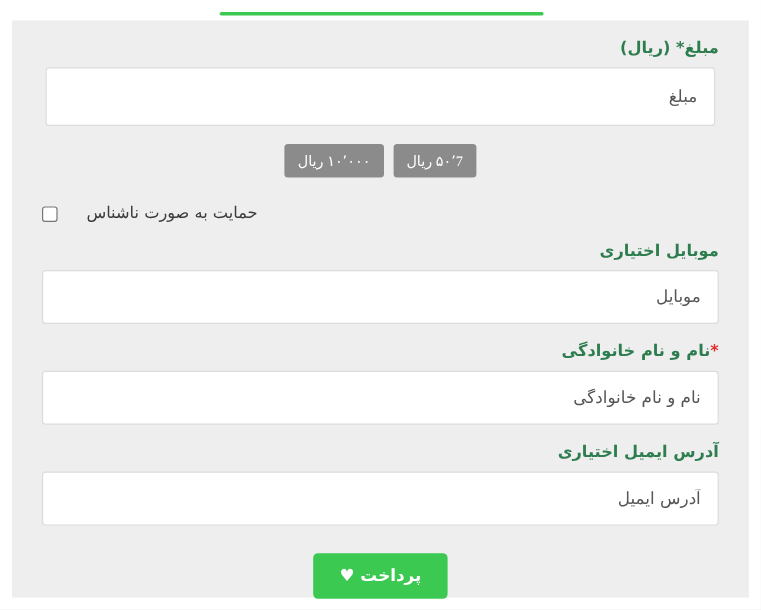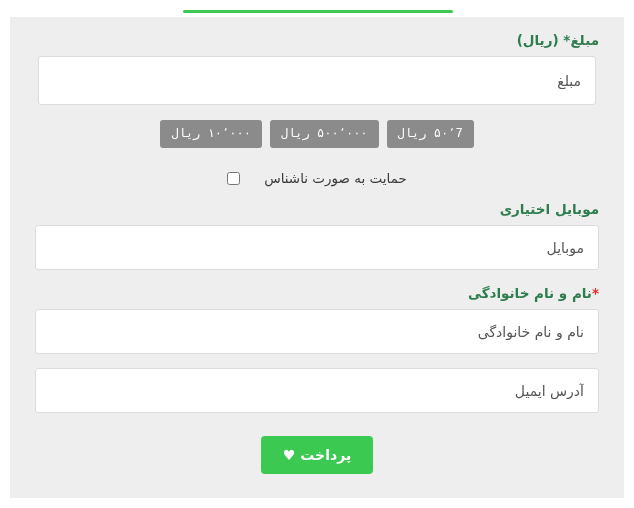--- a/index.html
+++ b/index.html
@@ -99,28 +99,28 @@
     margin-top: 15px;
   }
   .preset-chip {
     background: #8b8b8b;
     color: #ffffff;
     font-size: 12px;
     border: none;
     border-radius: 3px;
     padding: 7px 11px;
     direction: rtl;
-    font-family: Liberation Mono, monospace;
+    font-family: Liberation Serif, serif;
     cursor: pointer;
     line-height: 14px;
   }
   .anon-row {
     display: flex;
     flex-direction: row;
-    justify-content: center;
+    justify-content: flex-end;
     align-items: center;
     gap: 24px;
     margin-top: 22px;
     direction: rtl;
   }
   .anon-label {
     font-size: 13.5px;
     color: #3a3a3a;
     direction: rtl;
   }
@@ -162,41 +162,41 @@
 
   <div class="form-panel">
 
     <div>
       <div class="field-label">مبلغ* (ریال)</div>
       <div class="amount-wrap">
         <input class="text-input amount-input" type="text" placeholder="مبلغ" style="">
       </div>
       <div class="amount-presets">
         <button class="preset-chip">۵۰٬7 ریال</button>
-        <button class="preset-chip">۵۰۰٬۰۰۰ ریال</button>
         <button class="preset-chip">۱۰٬۰۰۰ ریال</button>
       </div>
     </div>
 
     <div class="anon-row">
       <span class="anon-label">حمایت به صورت ناشناس</span>
       <input class="anon-check" type="checkbox" style="">
     </div>
 
     <div class="field-block">
       <div class="field-label">موبایل اختیاری</div>
       <input class="text-input" type="text" placeholder="موبایل" style="">
     </div>
 
     <div class="field-block">
       <div class="field-label"><span class="req">*</span><span>نام و نام خانوادگی</span></div>
       <input class="text-input" type="text" placeholder="نام و نام خانوادگی" style="">
     </div>
 
     <div class="field-block">
+      <div class="field-label">آدرس ایمیل اختیاری</div>
       <input class="text-input" type="text" placeholder="آدرس ایمیل" style="">
     </div>
 
     <div class="submit-row">
       <button class="submit-btn">پرداخت ♥</button>
     </div>
 
   </div>
 </div>
 

